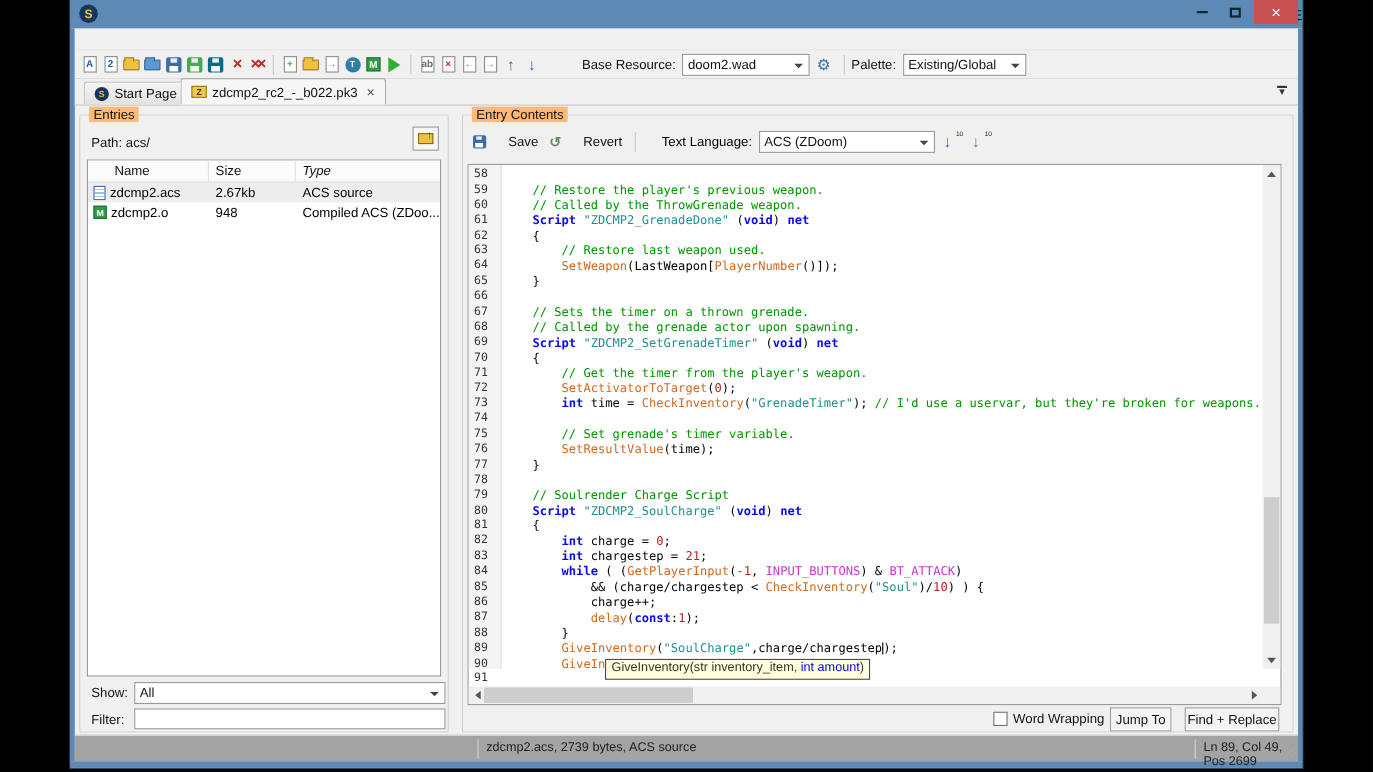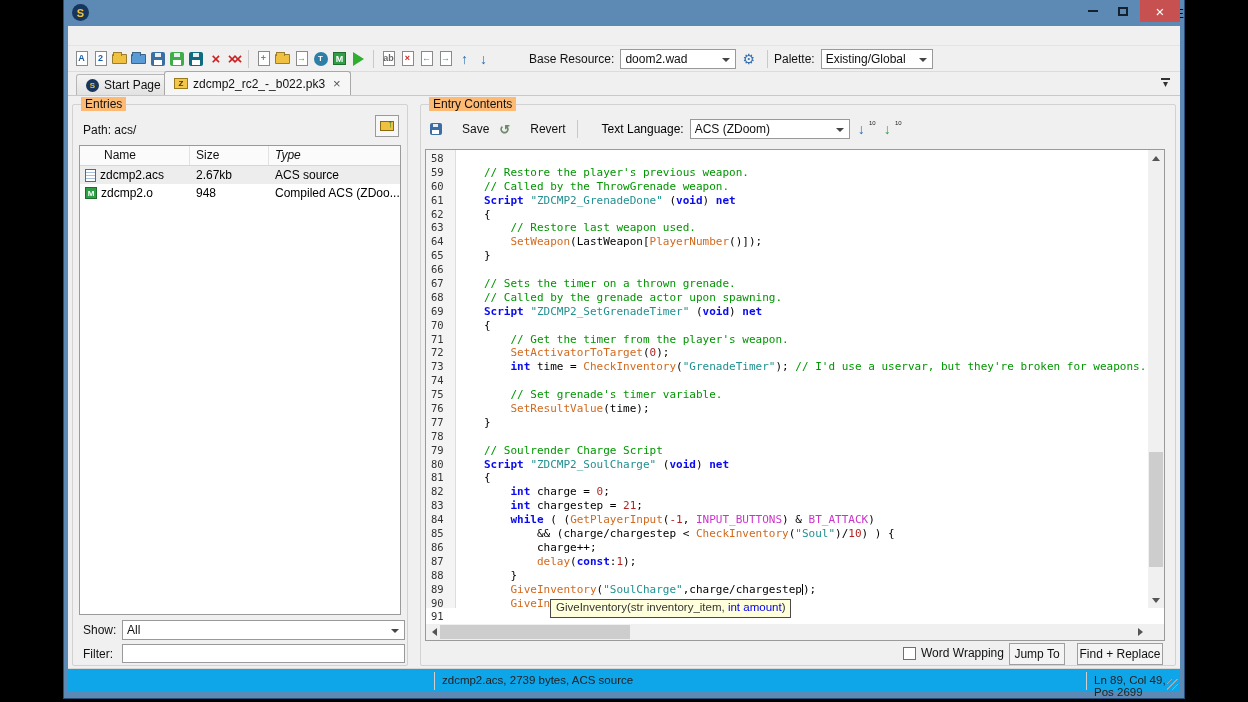--- a/index.html
+++ b/index.html
@@ -156,21 +156,21 @@
 
   
   #bottom-row { position:absolute; left:0; top:538px; width:748px; height:24px; }
   #ww-check { position:absolute; left:482px; top:4px; width:13px; height:13px; background:#fff; border:1px solid #707070; }
   #ww-label { position:absolute; left:500px; top:3px; font-size:12px; color:#111; }
   .push-btn { position:absolute; top:0; height:22px; background:#f4f4f4; border:1px solid #9f9f9f;
               font-size:12px; color:#111; display:flex; align-items:center; justify-content:center; }
   #jumpto-btn { left:588px; width:56px; } #findrep-btn { left:656px; width:86px; }
 
   
-  #statusbar { position:absolute; left:4px; top:668px; width:1112px; height:24px; background:#0ea5e9;
+  #statusbar { position:absolute; left:4px; top:668px; width:1112px; height:24px; background:#a3a3a3;
                border-top:1px solid #d8d8d8; font-size:11.5px; color:#222; }
   .sb-sep { position:absolute; top:3px; width:1px; height:18px; background:#d0d0d0; }
   #sb-sep1 { left:366px; } #sb-sep2 { left:1018px; }
   #sb-file { position:absolute; left:374px; top:5px; }
   #sb-pos  { position:absolute; left:1026px; top:5px; }
   #sb-grip { position:absolute; right:2px; bottom:2px; width:11px; height:11px;
              background:repeating-linear-gradient(135deg, transparent 0 3px, #a8a8a8 3px 4px); }
 </style>
 </head>
 <body>

